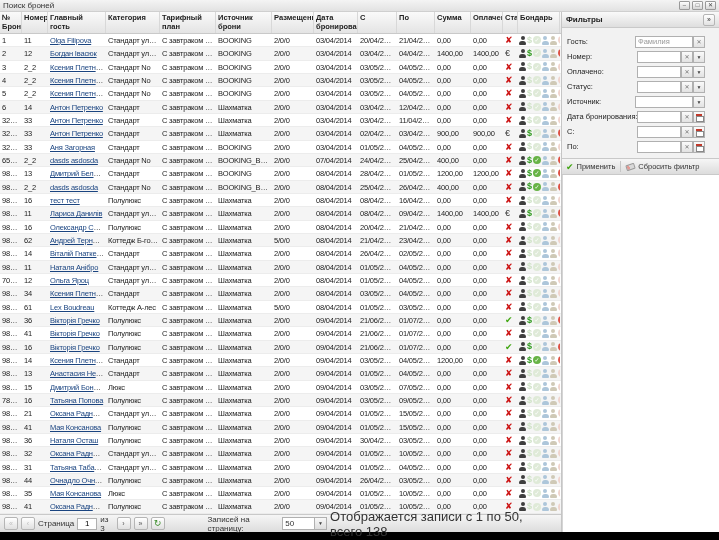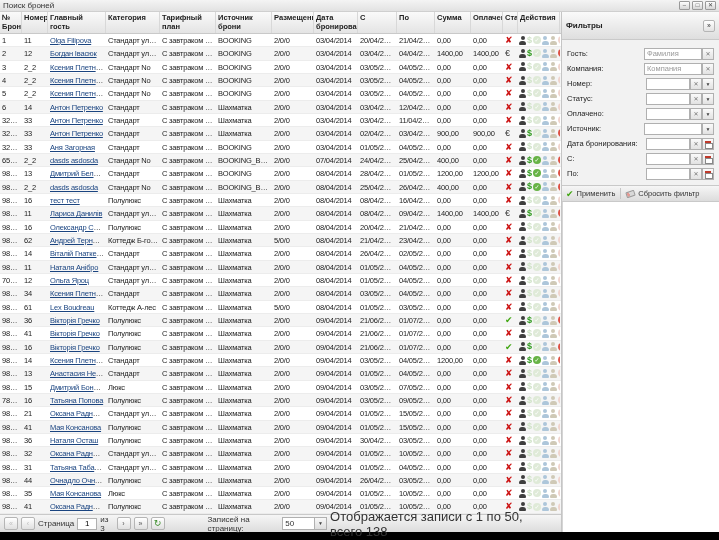--- a/index.html
+++ b/index.html
@@ -53,26 +53,26 @@
   .pg-input{width:20px;height:12px;border:1px solid #b0b0b0;font-size:8px;text-align:center;padding:0;}
   .refresh{color:#3f8f2f;font-size:9px;}
   .perpage{margin-left:40px;display:flex;align-items:center;gap:3px;}
   .selbox{width:50px;height:13px;border:1px solid #b0b0b0;background:#fff;display:flex;align-items:center;cursor:pointer;}
   .selbox .val{flex:1;font-size:8px;padding-left:2px;}
   .trig{width:12px;height:100%;border-left:1px solid #b0b0b0;background:linear-gradient(#f8f8f8,#ddd);
     font-size:5px;line-height:11px;text-align:center;color:#444;}
   .summary{margin-left:auto;font-size:13px;color:#333;}
   
   .filters{width:157px;background:#f2f2f2;display:flex;flex-direction:column;}
-  .fhead{height:28px;background:linear-gradient(#fafafa,#dedede);border-bottom:1px solid #c9c9c9;
+  .fhead{height:16px;background:linear-gradient(#fafafa,#dedede);border-bottom:1px solid #c9c9c9;
     display:flex;align-items:center;padding:0 4px;font-size:8px;font-weight:bold;color:#222;}
   .fhead .t{flex:1;}
   .collapse{width:12px;height:12px;border:1px solid #b5b5b5;background:linear-gradient(#fff,#e2e2e2);
     font-size:7px;line-height:10px;text-align:center;color:#666;border-radius:2px;cursor:pointer;}
-  .fform{padding:6px 5px 4px 5px;}
+  .fform{padding:6px 14px 4px 5px;}
   .frow{display:flex;align-items:center;height:15px;}
   .frow label{flex:1;font-size:7.5px;color:#222;white-space:nowrap;overflow:hidden;}
   .frow input{height:12px;border:1px solid #b0b0b0;font-size:7.5px;padding:0 2px;color:#333;}
   .frow input::placeholder{color:#9a9a9a;}
   .w-text{width:58px;} .w-combo{width:44px;} .w-sel{width:58px;}
   .fbtn{width:12px;height:12px;border:1px solid #b0b0b0;background:linear-gradient(#fafafa,#e2e2e2);
     font-size:6px;line-height:10px;text-align:center;color:#777;cursor:pointer;flex:none;}
   .fbtn.dd{font-size:5px;color:#444;}
   .fbtn.cal{position:relative;}
   .fbtn.cal::before{content:"";position:absolute;left:2px;top:2px;width:6px;height:2px;background:#c0392b;}
@@ -109,21 +109,21 @@
           <div class="th c3">Категория</div>
           <div class="th c4">Тарифный план</div>
           <div class="th c5">Источник брони</div>
           <div class="th c6">Размещение</div>
           <div class="th c7">Дата бронирования</div>
           <div class="th c8">С</div>
           <div class="th c9">По</div>
           <div class="th c10">Сумма</div>
           <div class="th c11">Оплачено</div>
           <div class="th c12">Статус</div>
-          <div class="th c13">Действия</div>
+          <div class="th c13">Бондарь</div>
         </div>
       <div class="tbody" id="tbody">
   <div class="tr">
     <div class="td c0">1</div>
     <div class="td c1">11</div>
     <div class="td c2"><a>Olga Filipova</a></div>
     <div class="td c3">Стандарт улучше...</div>
     <div class="td c4">С завтраком (NB)</div>
     <div class="td c5">BOOKING</div>
     <div class="td c6">2/0/0</div>
@@ -1010,46 +1010,40 @@
         <span class="collapse">»</span>
       </div>
       <div class="fform" id="fform">
   <div class="frow">
     <label>Гость:</label>
     <input placeholder="Фамилия" class="w-text" style="">
     <span class="fbtn bx">✕</span>
 
   </div>
 
-  <div class="frow">
-    <label>Компания:</label>
-    <input placeholder="Компания" class="w-text" style="">
-    <span class="fbtn bx">✕</span>
-
-  </div>
 
   <div class="frow">
     <label>Номер:</label>
     <input class="w-combo" style="">
     <span class="fbtn bx">✕</span>
     <span class="fbtn dd">▼</span>
 
   </div>
 
 
   <div class="frow">
-    <label>Статус:</label>
+    <label>Оплачено:</label>
     <input class="w-combo" style="">
     <span class="fbtn bx">✕</span>
     <span class="fbtn dd">▼</span>
 
   </div>
 
   <div class="frow">
-    <label>Оплачено:</label>
+    <label>Статус:</label>
     <input class="w-combo" style="">
     <span class="fbtn bx">✕</span>
     <span class="fbtn dd">▼</span>
 
   </div>
 
   <div class="frow">
     <label>Источник:</label>
     <input class="w-sel" style="">
 

